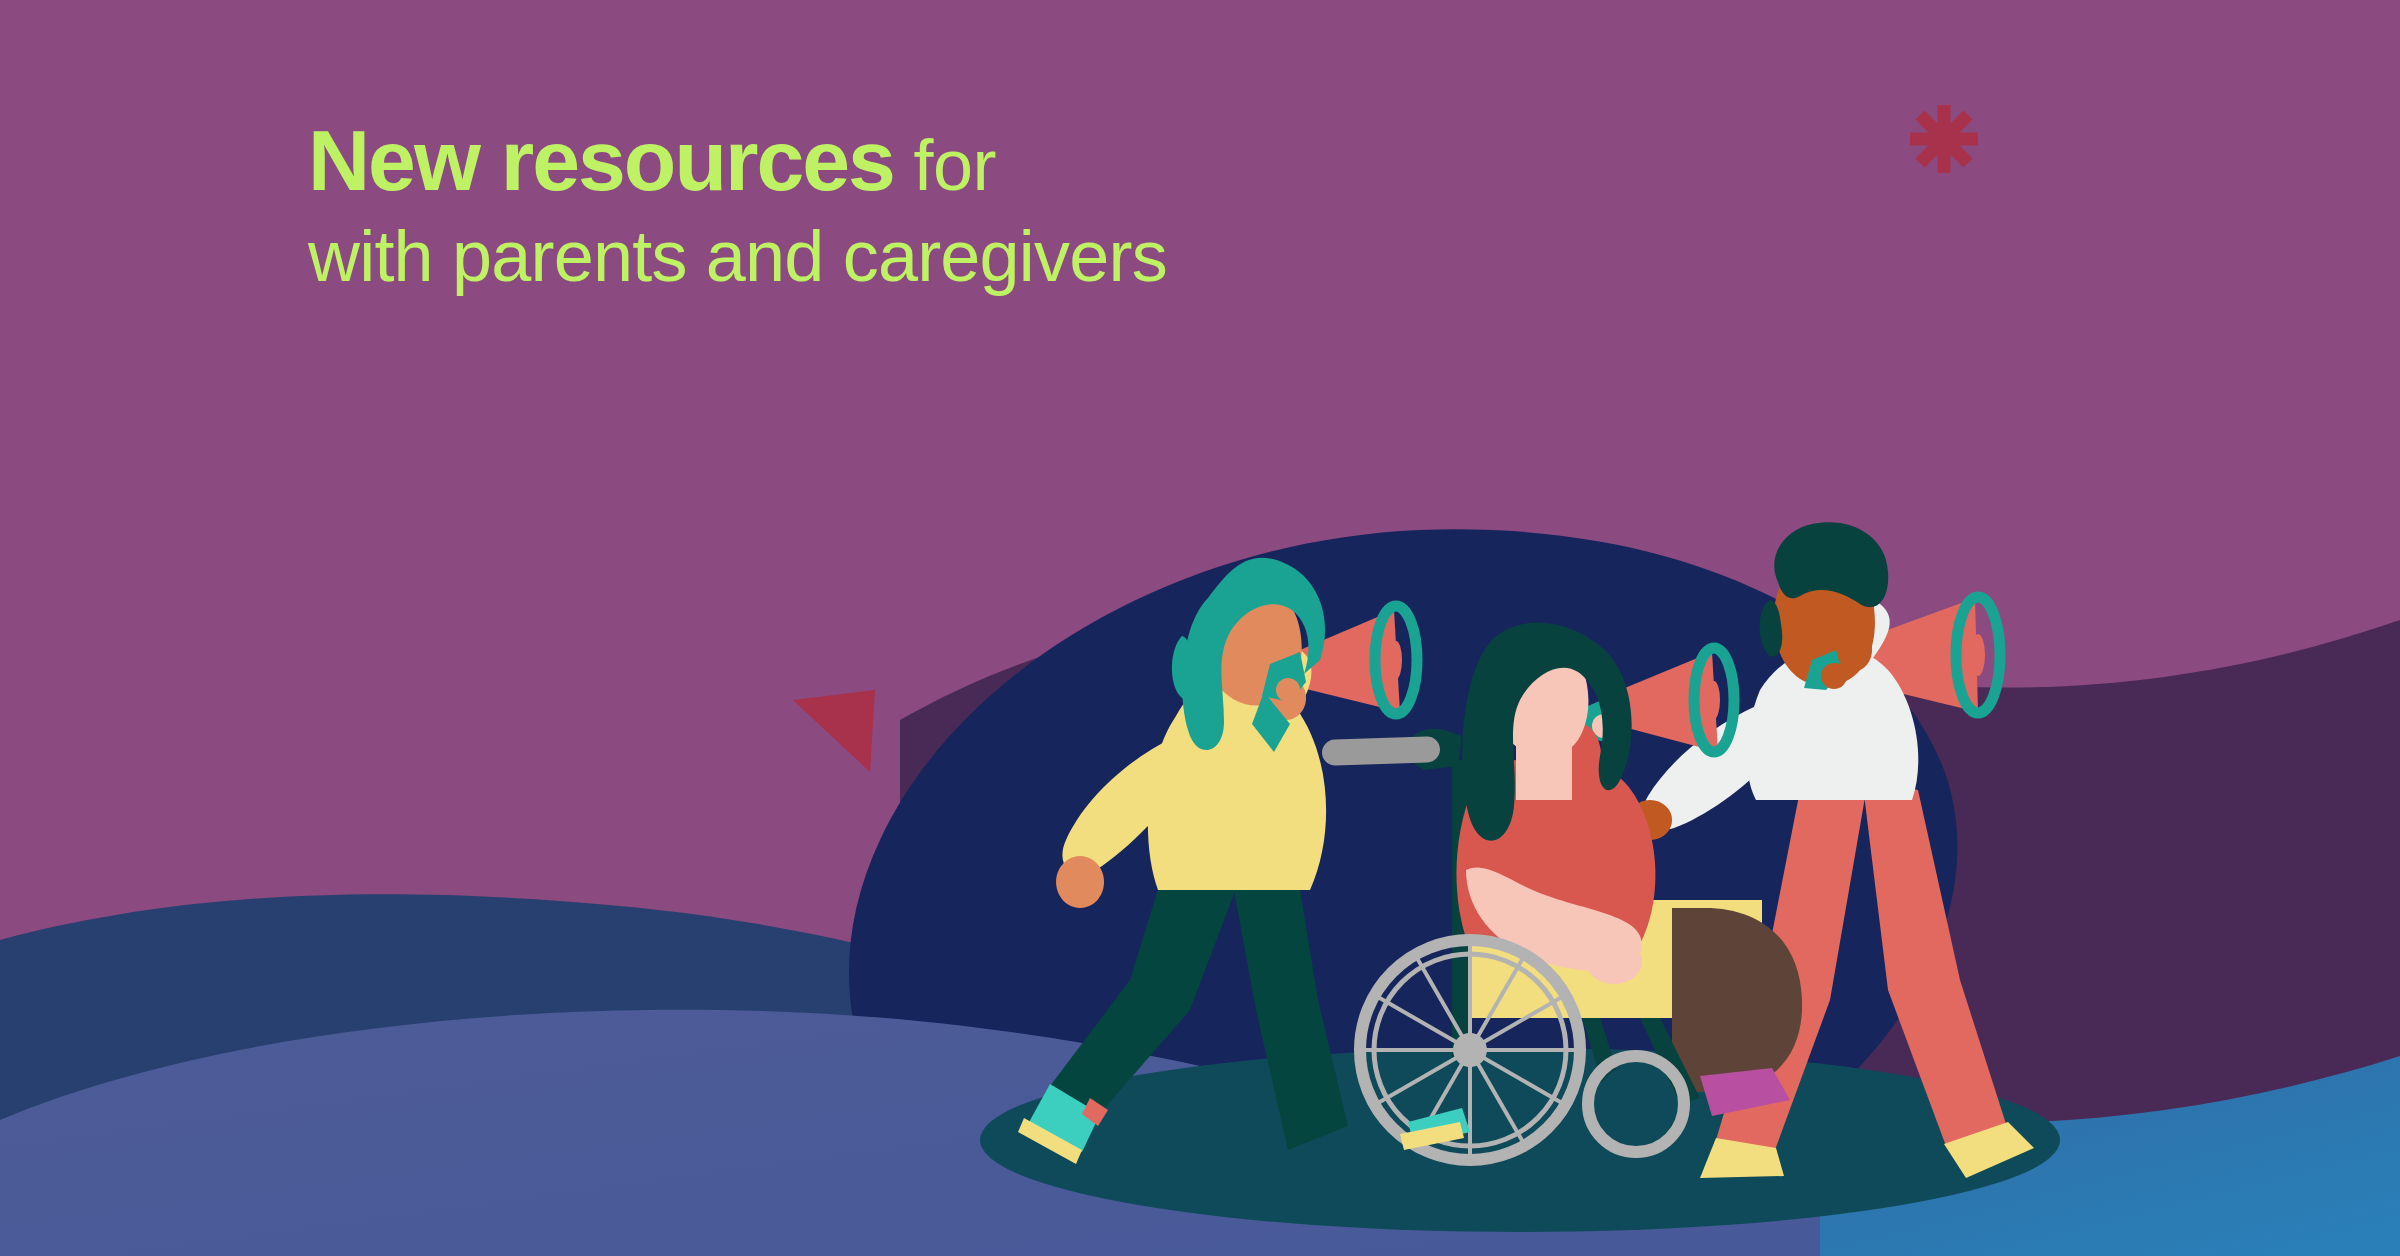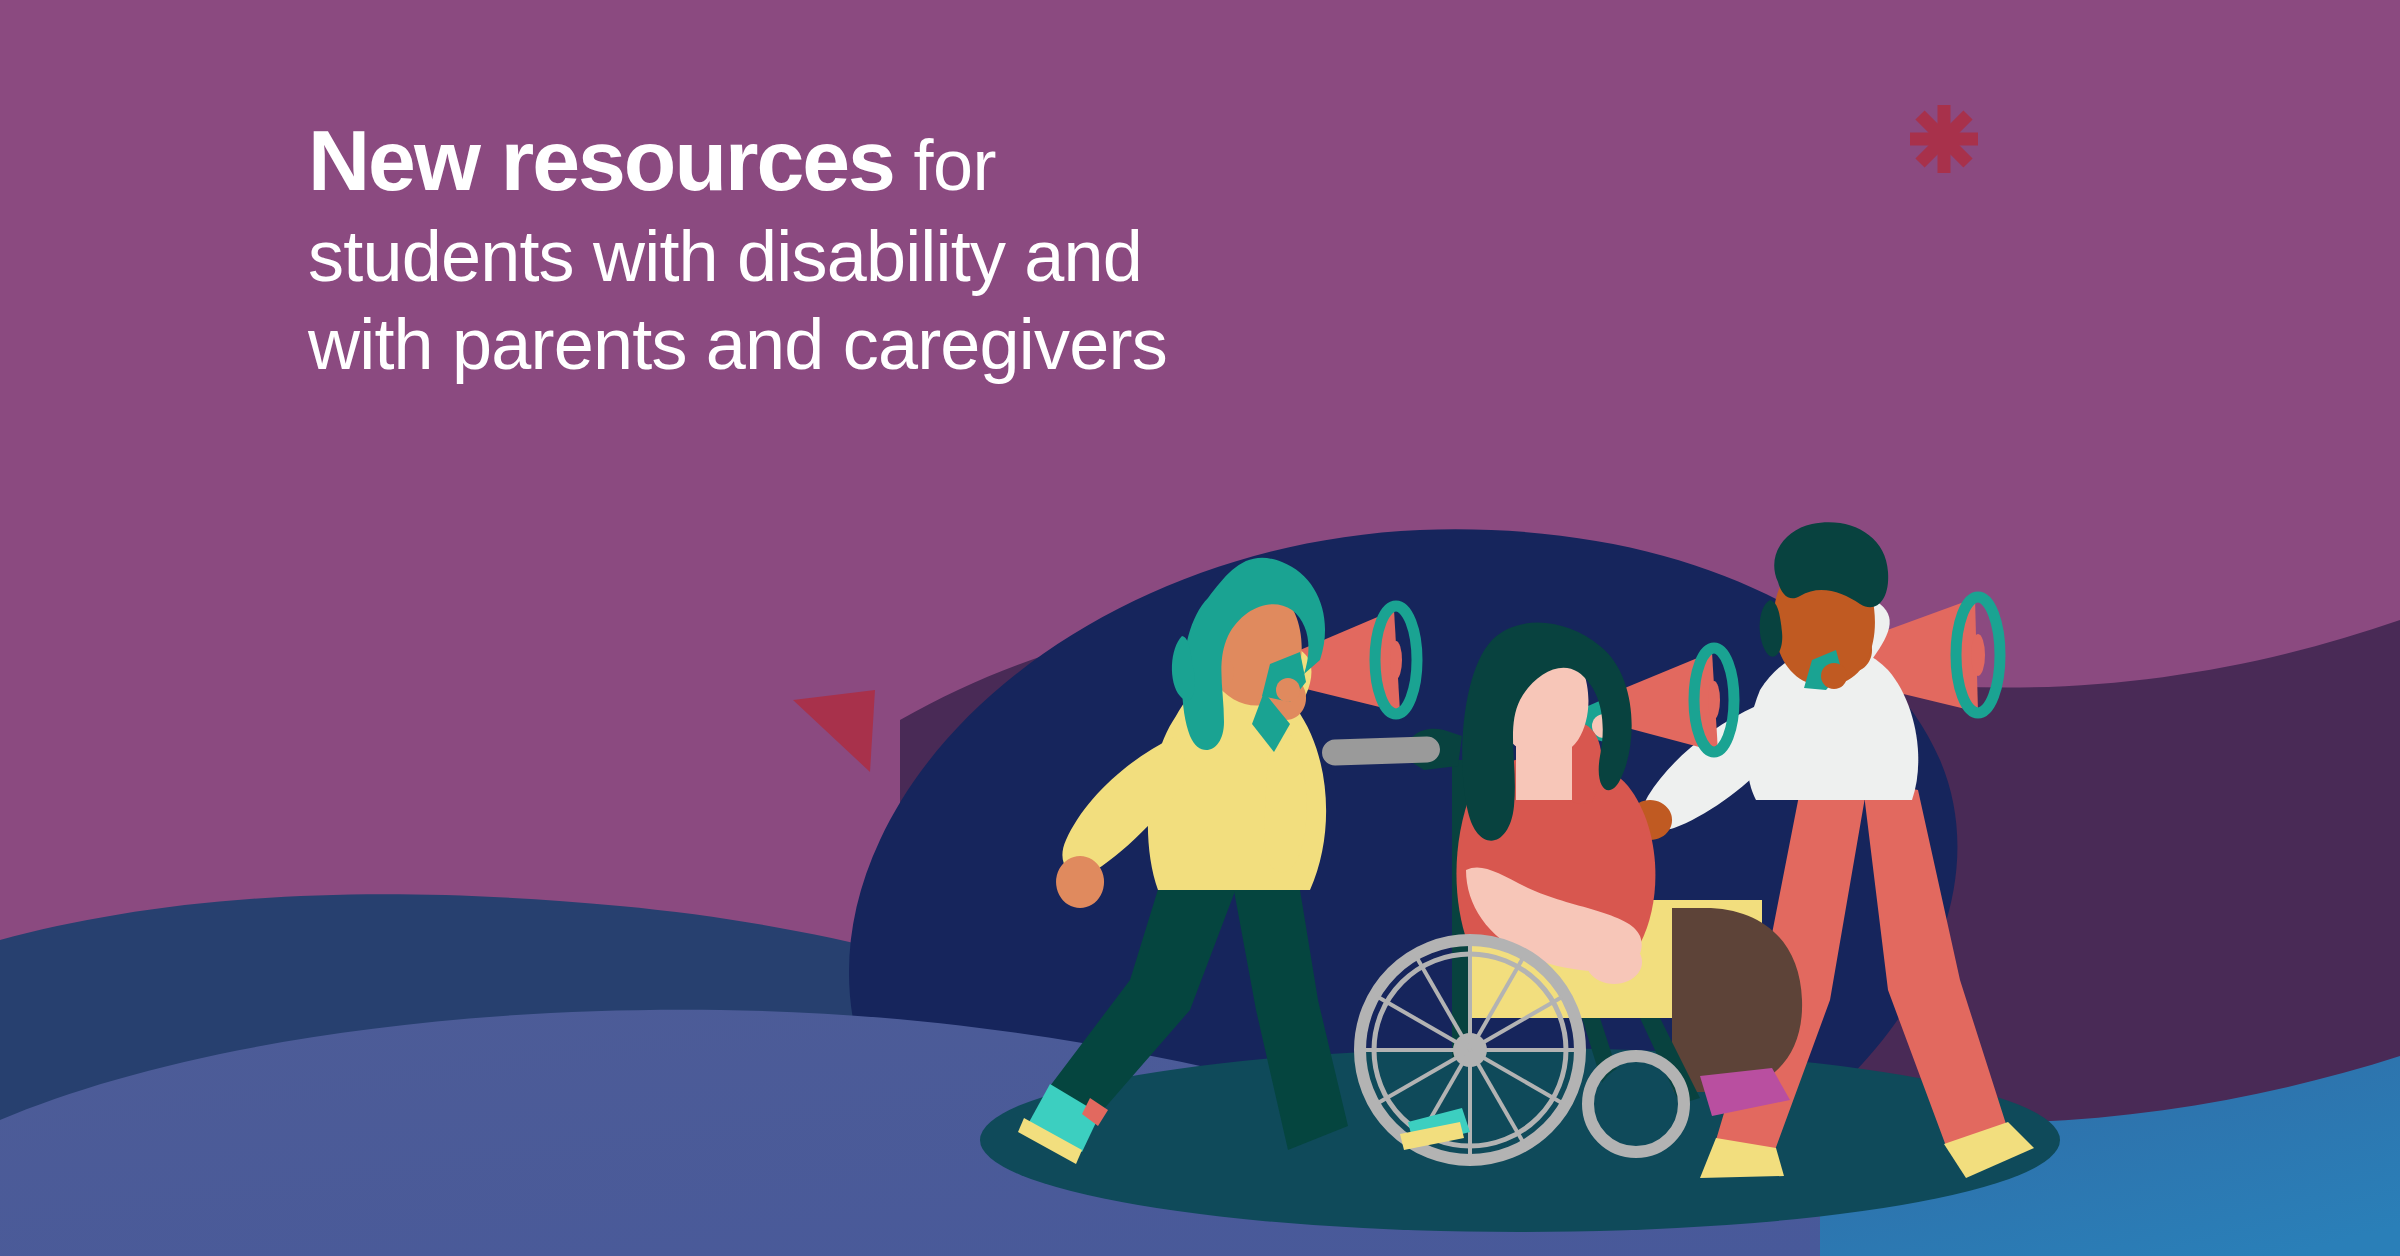--- a/index.html
+++ b/index.html
@@ -16,21 +16,21 @@
     overflow:hidden;
   }
   #art { position:absolute; inset:0; width:2400px; height:1256px; display:block; }
 
   
   #headline {
     position:absolute;
     left:308px; top:108px;
     width:1300px;
     z-index:20;
-    color:#ffffff;
+    color:#bef264;
     letter-spacing:-0.5px;
   }
   .line { display:block; white-space:nowrap; }
   #line1 { font-size:86px; line-height:1.22; }
   #hl-strong { font-weight:700; letter-spacing:-2px; }
   #hl-for { font-weight:400; letter-spacing:-0.5px; font-size:72px; }
   #line2, #line3 {
     font-weight:400;
     font-size:72px;
     line-height:1.22;
@@ -217,17 +217,16 @@
         <path d="M1300,652 L1270,664 L1262,696 L1290,702 L1306,682 Z" fill="#1aa392"></path>
         <circle cx="1288" cy="690" r="12" fill="#e08a5e"></circle>
         <path d="M1264,692 L1252,724 L1274,752 L1290,724 Z" fill="#1aa392"></path>
       </g>
 
     </g>
   </svg>
 
   <div id="headline">
     <span class="line" id="line1"><span id="hl-strong">New resources</span><span id="hl-for"> for</span></span>
-    <span class="line" id="line2">students with disability and</span>
     <span class="line" id="line3">with parents and caregivers</span>
   </div>
 
 </div>
 
 </body></html>

